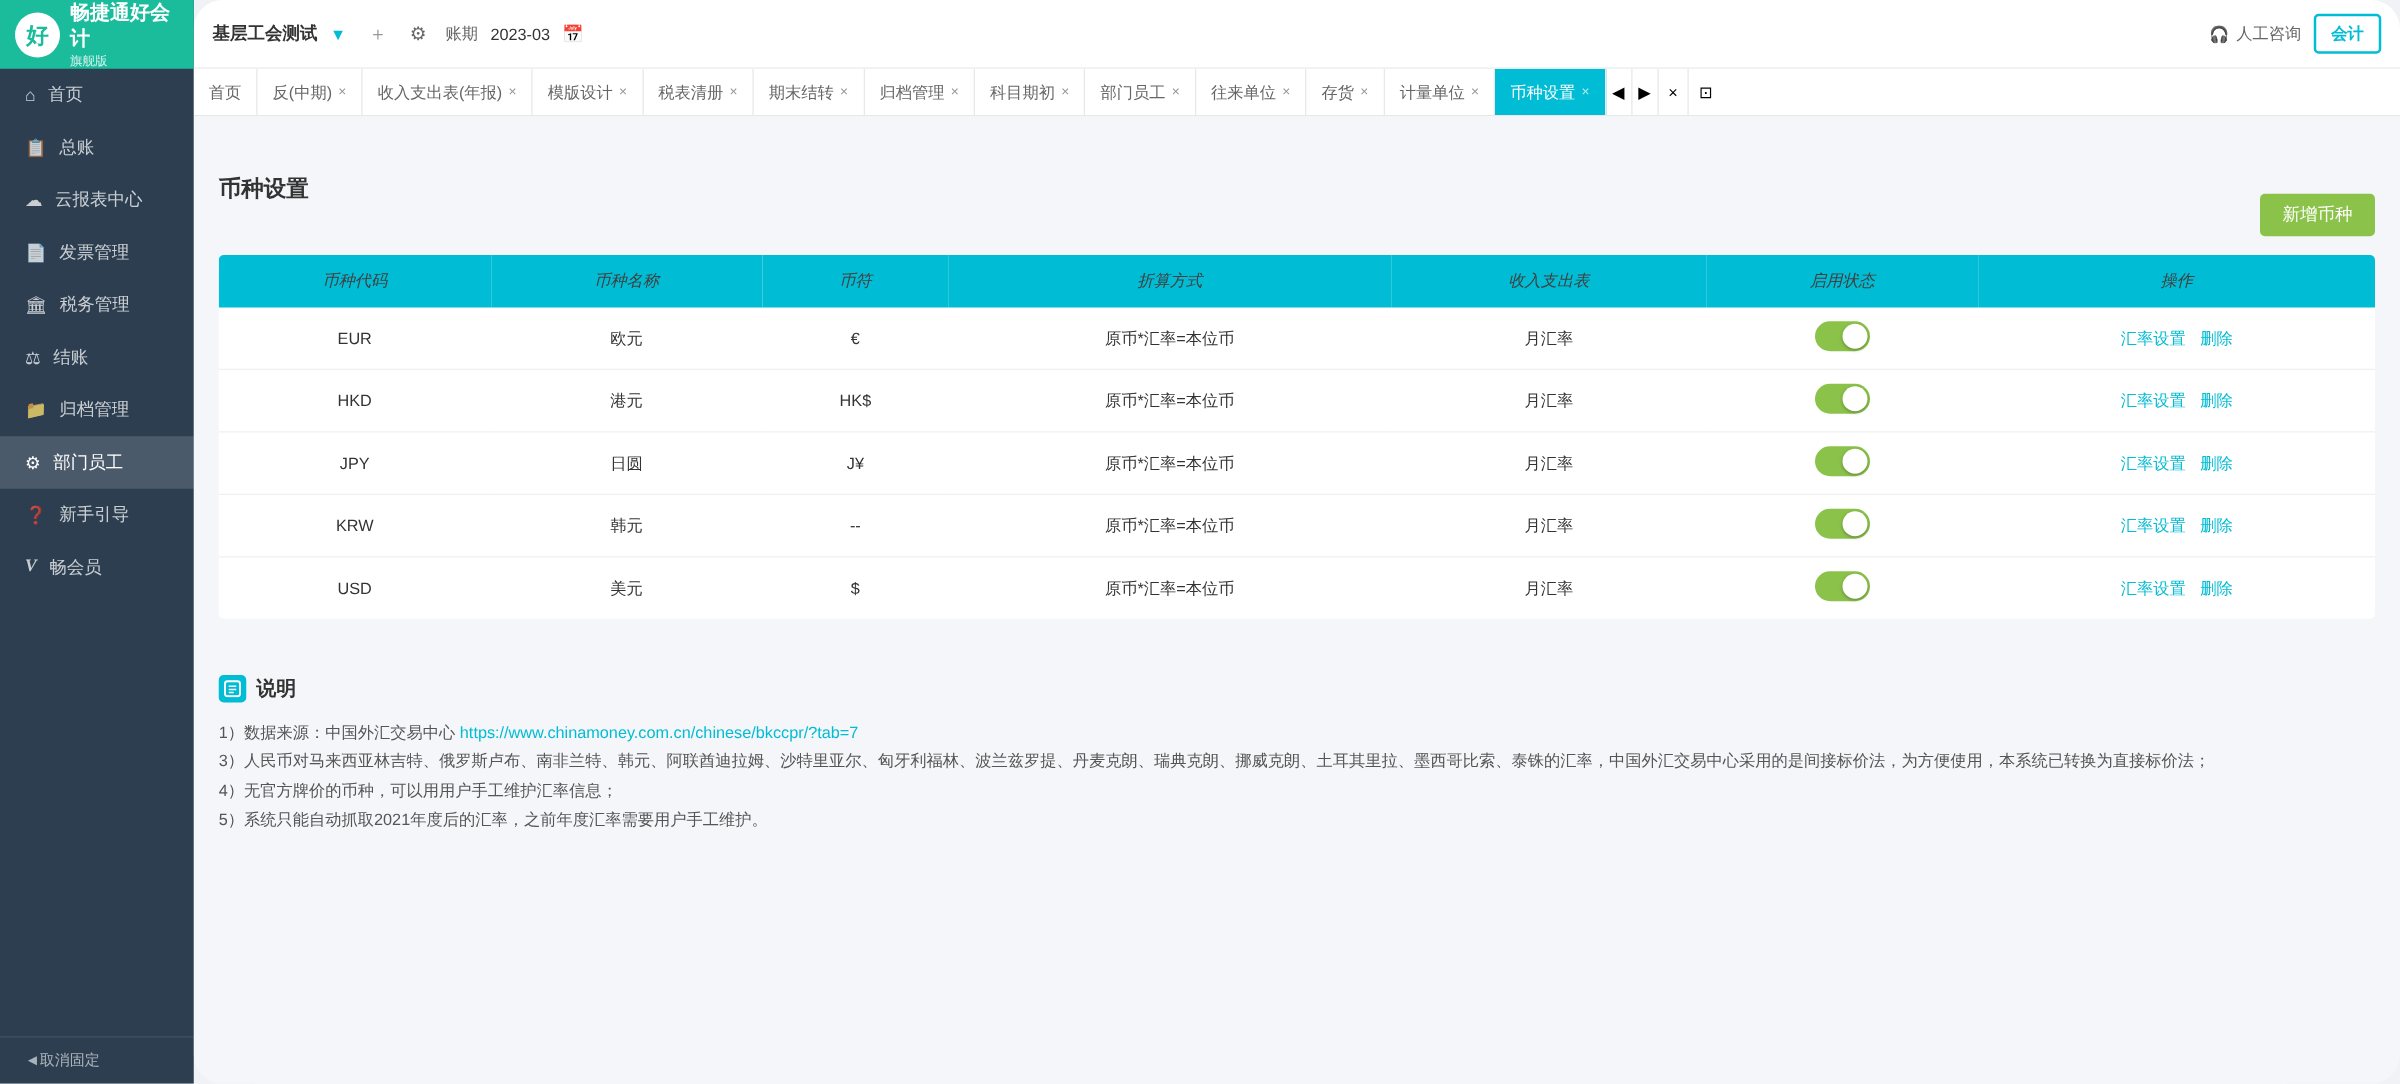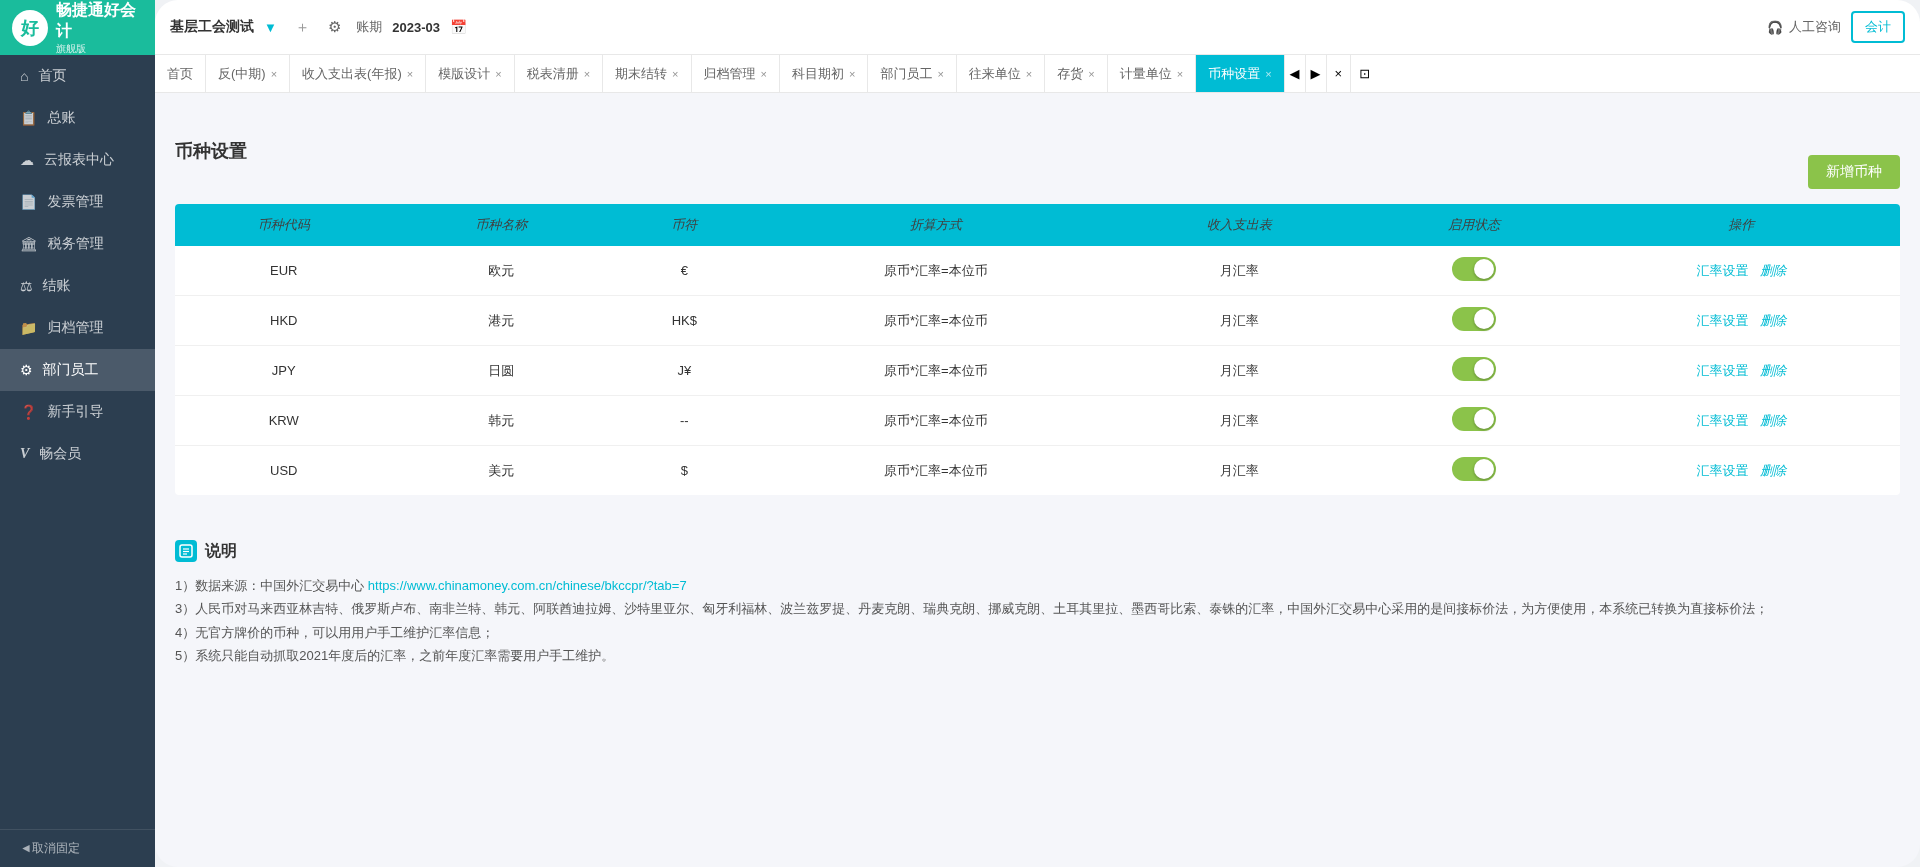--- a/index.html
+++ b/index.html
@@ -15,21 +15,21 @@
     .sidebar-item.active { color: #fff; }
     .sidebar-bottom { margin-top: auto; border-top: 1px solid rgba(255,255,255,0.1); padding: 10px 20px; color: rgba(255,255,255,0.6); font-size: 12px; cursor: pointer; display: flex; align-items: center; gap: 6px; }
 
     
     .main { flex: 1; display: flex; flex-direction: column; overflow: hidden; border-radius: 23px; }
 
     
     .topbar { background: #fff; height: 55px; display: flex; align-items: center; padding: 0 15px; gap: 10px; border-bottom: 1px solid #e8e8e8; flex-shrink: 0; }
     .topbar-right { margin-left: auto; display: flex; align-items: center; gap: 10px; }
     .topbar-service { display: flex; align-items: center; gap: 5px; font-size: 13px; color: #666; cursor: pointer; }
-    .topbar-account-btn { background: #fff; border: 2px solid #00bcd4; color: #00bcd4; padding: 5px 12px; border-radius: 4px; cursor: pointer; font-size: 13px; font-weight: normal; }
+    .topbar-account-btn { background: #fff; border: 2px solid #00bcd4; color: #00bcd4; padding: 5px 12px; border-radius: 4px; cursor: pointer; font-size: 13px; font-weight: bold; }
 
     
     .tabs-bar { background: #fff; display: flex; align-items: center; border-bottom: 1px solid #e8e8e8; height: 38px; flex-shrink: 0; overflow: hidden; }
     .tab { display: flex; align-items: center; padding: 0 12px; height: 38px; font-size: 13px; color: #666; cursor: pointer; border-right: 1px solid #e8e8e8; white-space: nowrap; gap: 5px; flex-shrink: 0; }
     .tab.active { background: #00bcd4; color: #fff; }
     .tab .close { font-size: 11px; opacity: 0.7; }
     .tabs-nav { display: flex; align-items: center; padding: 0 5px; cursor: pointer; border-right: 1px solid #e8e8e8; height: 38px; }
     .tabs-close-all { display: flex; align-items: center; padding: 0 8px; cursor: pointer; height: 38px; border-right: 1px solid #e8e8e8; }
     .tabs-expand { display: flex; align-items: center; padding: 0 8px; cursor: pointer; height: 38px; }
 
@@ -46,21 +46,21 @@
     .data-table td { padding: 11px 15px; text-align: center; border-bottom: 1px solid #f0f0f0; font-size: 13px; color: #333; }
     .data-table tr:last-child td { border-bottom: none; }
 
     
     .toggle { display: inline-flex; align-items: center; }
     .toggle-track { width: 44px; height: 24px; background: #8bc34a; border-radius: 12px; position: relative; cursor: pointer; }
     .toggle-thumb { width: 20px; height: 20px; background: #fff; border-radius: 50%; position: absolute; top: 2px; right: 2px; box-shadow: 0 1px 3px rgba(0,0,0,0.3); }
 
     
     .action-link { color: #00bcd4; cursor: pointer; text-decoration: none; font-size: 13px; }
-    .action-delete { color: #00bcd4; cursor: pointer; margin-left: 8px; font-size: 13px; font-style: italic; }
+    .action-delete { color: #00bcd4; cursor: pointer; margin-left: 8px; font-size: 13px; }
 
     
     .notes-section { margin-top: 30px; padding: 15px 0; }
     .notes-title { display: flex; align-items: center; gap: 8px; font-size: 16px; font-weight: bold; color: #333; margin-bottom: 12px; }
     .notes-icon { width: 22px; height: 22px; background: #00bcd4; border-radius: 4px; display: flex; align-items: center; justify-content: center; color: #fff; font-size: 12px; }
     .notes-list { list-style: none; }
     .notes-list li { font-size: 13px; color: #555; line-height: 1.8; }
     .notes-link { color: #00bcd4; text-decoration: none; }
 
     .gear-icon { font-size: 15px; color: #666; cursor: pointer; }
@@ -128,21 +128,21 @@
 </div>
 
 <div class="main">
 
   <div class="topbar">
     <span style="font-size:14px;color:#333;font-weight:bold;">基层工会测试</span>
     <span style="color:#00bcd4;cursor:pointer;">▼</span>
     <span class="plus-icon">＋</span>
     <span class="gear-icon">⚙</span>
     <span style="color:#666;margin-left:5px;">账期</span>
-    <span style="color:#333;font-weight:bold;">2023-03</span>
+    <span style="color:#333;font-weight:normal;">2023-03</span>
     <span class="period-cal">📅</span>
 
     <div class="topbar-right">
       <div class="topbar-service">
         <span>🎧</span>
         <span>人工咨询</span>
       </div>
       <button class="topbar-account-btn">会计</button>
     </div>
   </div>

